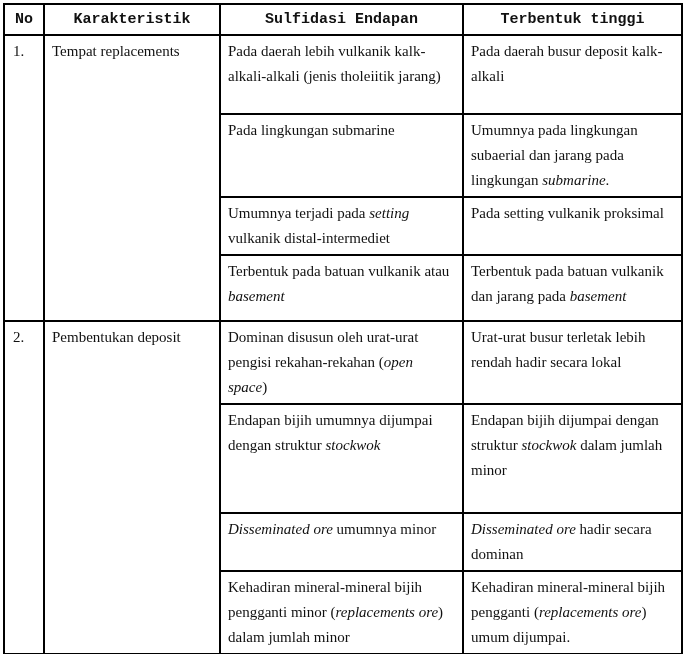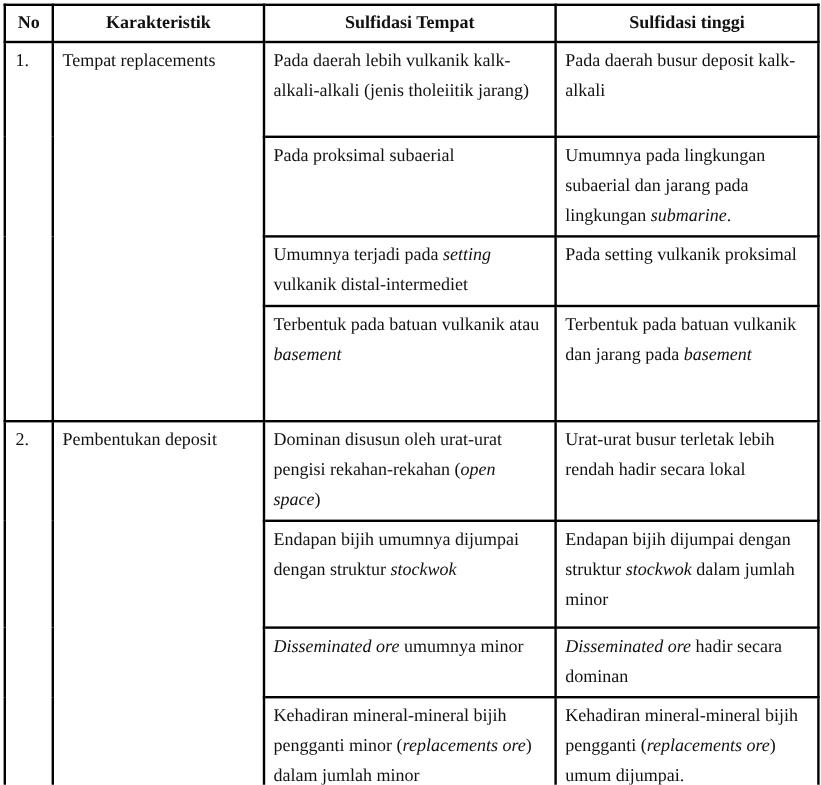--- a/index.html
+++ b/index.html
@@ -24,20 +24,21 @@
     line-height: 25px;
     vertical-align: top;
     padding: 3px 8px 3px 7px;
     word-wrap: break-word;
   }
   .doc-table th {
     font-weight: bold;
     text-align: center;
     vertical-align: middle;
     padding: 2px 4px;
+    font-family: Liberation Mono, monospace;
   }
   .doc-table td.no-cell {
     padding-left: 8px;
   }
   .doc-table i {
   }
 </style>
 </head>
 <body>
 
@@ -46,50 +47,50 @@
     <col style="width:40px">
     <col style="width:176px">
     <col style="width:243px">
     <col style="width:219px">
   </colgroup>
 
   <tbody>
       <tr style="height:31px">
     <th>No</th>
     <th>Karakteristik</th>
-    <th>Sulfidasi Tempat</th>
-    <th>Sulfidasi tinggi</th>
+    <th>Sulfidasi Endapan</th>
+    <th>Terbentuk tinggi</th>
   </tr>
 
   <tr style="height:79px">
     <td class="no-cell" rowspan="4">1.</td>
     <td rowspan="4">Tempat replacements</td>
     <td>Pada daerah lebih vulkanik kalk-alkali-alkali (jenis tholeiitik jarang)</td>
     <td>Pada daerah busur deposit kalk-alkali</td>
   </tr>
   <tr style="height:81px">
-    <td>Pada proksimal subaerial</td>
+    <td>Pada lingkungan submarine</td>
     <td>Umumnya pada lingkungan subaerial dan jarang pada lingkungan <i>submarine</i>.</td>
   </tr>
   <tr style="height:50px">
     <td>Umumnya terjadi pada <i>setting</i> vulkanik distal-intermediet</td>
     <td>Pada setting vulkanik proksimal</td>
   </tr>
-  <tr style="height:96px">
+  <tr style="height:66px">
     <td>Terbentuk pada batuan vulkanik atau <i>basement</i></td>
     <td>Terbentuk pada batuan vulkanik dan jarang pada <i>basement</i></td>
   </tr>
 
   <tr style="height:80px">
     <td class="no-cell" rowspan="4">2.</td>
     <td rowspan="4">Pembentukan deposit</td>
     <td>Dominan disusun oleh urat-urat pengisi rekahan-rekahan (<i>open space</i>)</td>
     <td>Urat-urat busur terletak lebih rendah hadir secara lokal</td>
   </tr>
-  <tr style="height:89px">
+  <tr style="height:109px">
     <td>Endapan bijih umumnya dijumpai dengan struktur <i>stockwok</i></td>
     <td>Endapan bijih dijumpai dengan struktur <i>stockwok</i> dalam jumlah minor</td>
   </tr>
   <tr style="height:58px">
     <td><i>Disseminated ore</i> umumnya minor</td>
     <td><i>Disseminated ore</i> hadir secara dominan</td>
   </tr>
   <tr style="height:78px">
     <td>Kehadiran mineral-mineral bijih pengganti minor (<i>replacements ore</i>) dalam jumlah minor</td>
     <td>Kehadiran mineral-mineral bijih pengganti (<i>replacements ore</i>) umum dijumpai.</td>

